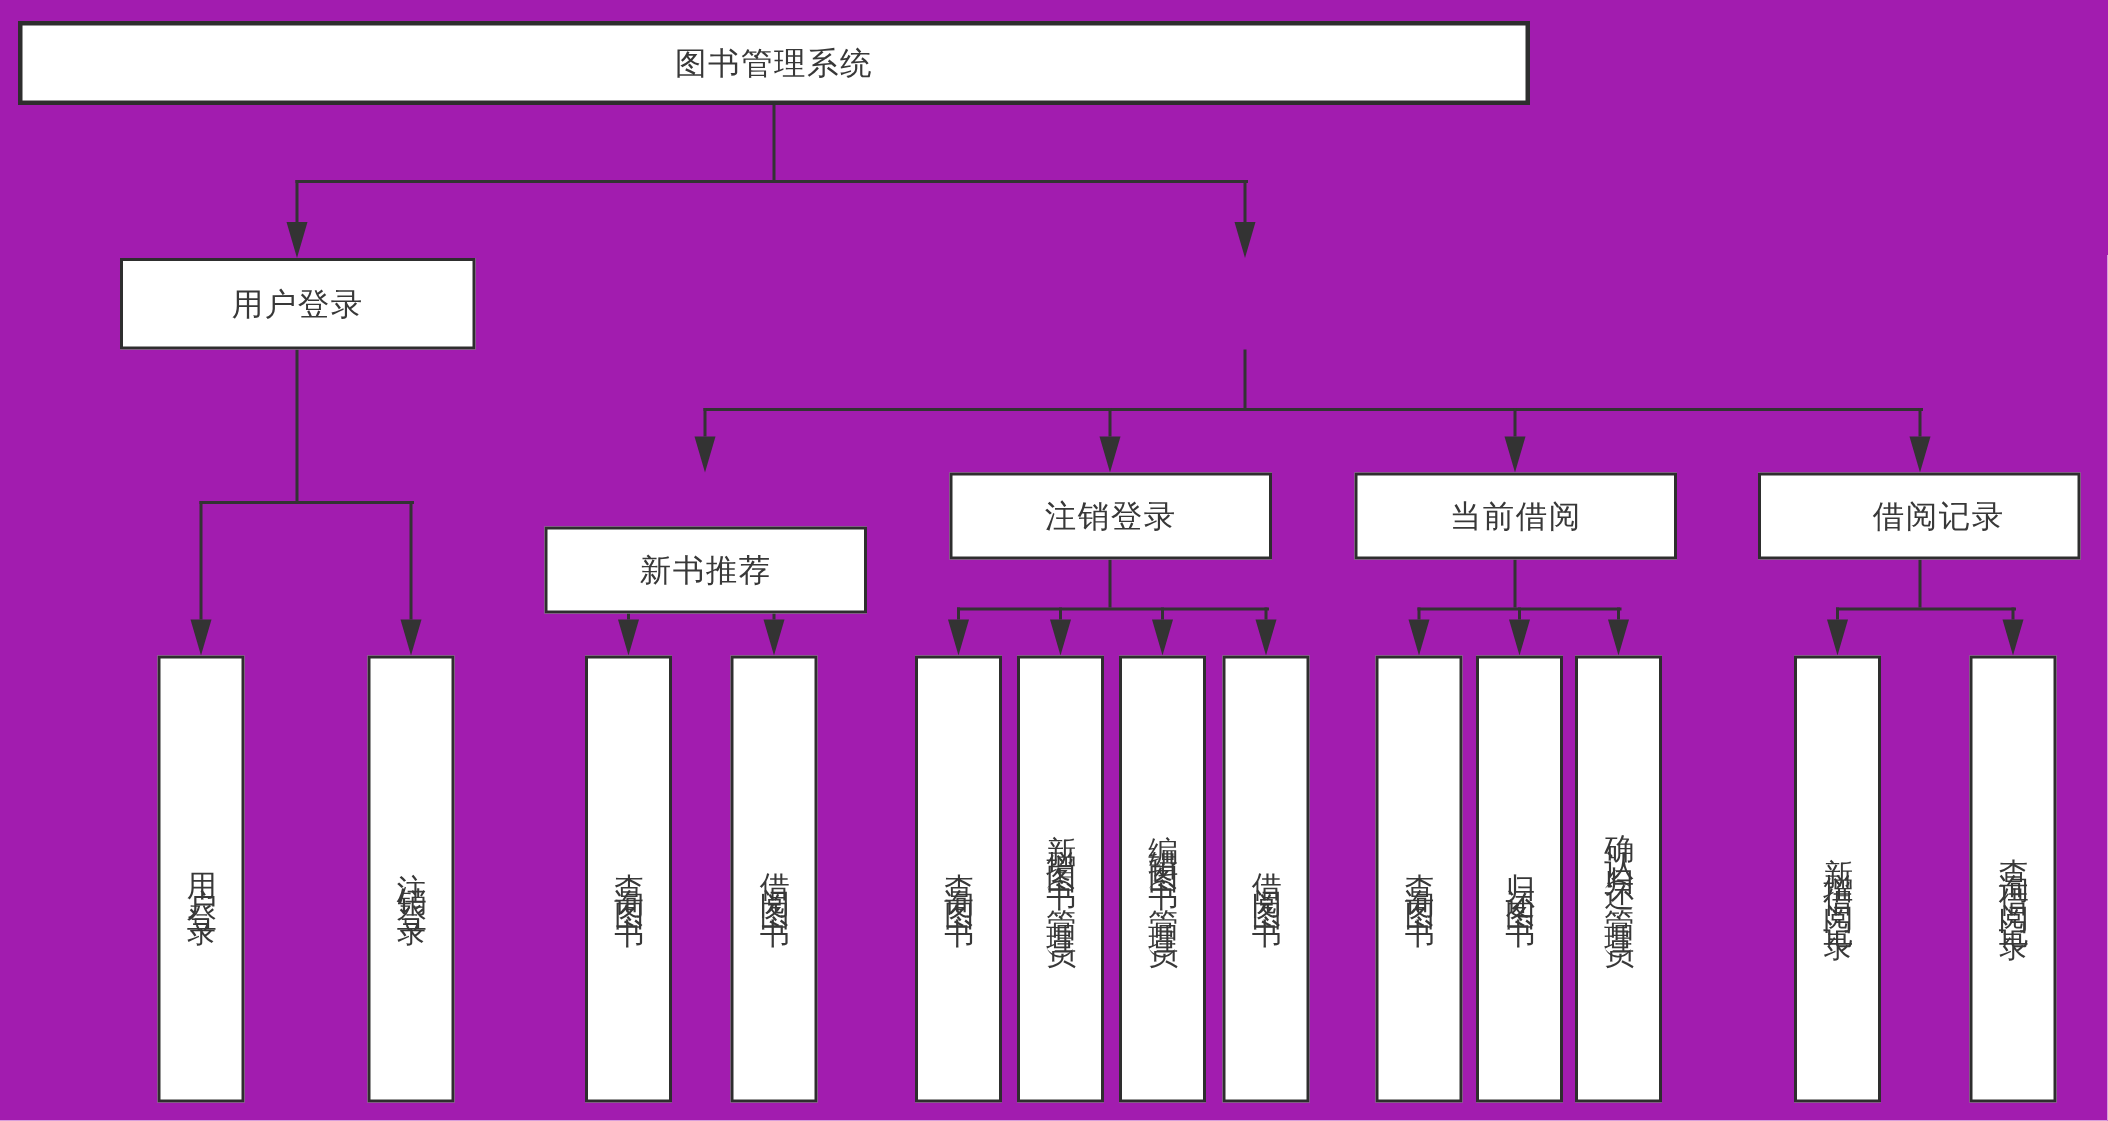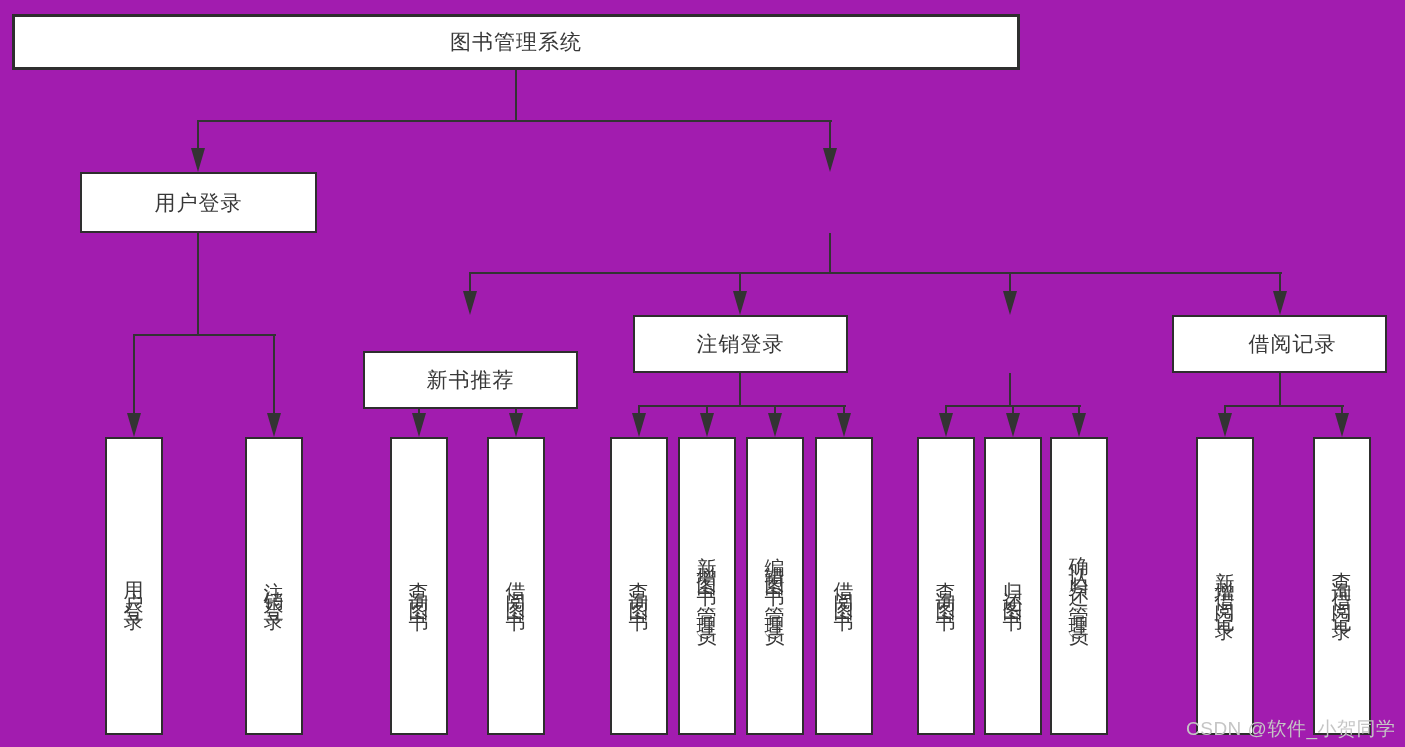--- a/index.html
+++ b/index.html
@@ -73,20 +73,21 @@
 <body>
 
 <div class="canvas">
 
   <div id="n-root" class="box hbox root-box">图书管理系统</div>
 
   <div id="n-l2a" class="box hbox">用户登录</div>
 
   <div id="n-l3a" class="box hbox">新书推荐</div>
   <div id="n-l3b" class="box hbox">注销登录</div>
+  <div id="n-l3c" class="box hbox">当前借阅</div>
   <div id="n-l3d" class="box hbox">借阅记录</div>
 
   <div id="n-g1a" class="box vbox leaf">
       <span class="vtext">用户登录</span>
     </div>
   <div id="n-g1b" class="box vbox leaf">
       <span class="vtext">注销登录</span>
     </div>
 
   <div id="n-g2a" class="box vbox leaf">
@@ -178,15 +179,14 @@
   <div class="vline" style="left:1078px;top:405px;height:8px"></div>
   <div class="arr" style="left:1072px;top:413px"></div>
 
   <div class="vline" style="left:1279px;top:373px;height:32px"></div>
   <div class="hline" style="left:1224px;top:405px;width:120px"></div>
   <div class="vline" style="left:1224px;top:405px;height:8px"></div>
   <div class="arr" style="left:1218px;top:413px"></div>
   <div class="vline" style="left:1341px;top:405px;height:8px"></div>
   <div class="arr" style="left:1335px;top:413px"></div>
 
-  <div class="watermark">CSDN @软件_小贺同学</div>
 
 </div>
 
 </body></html>

